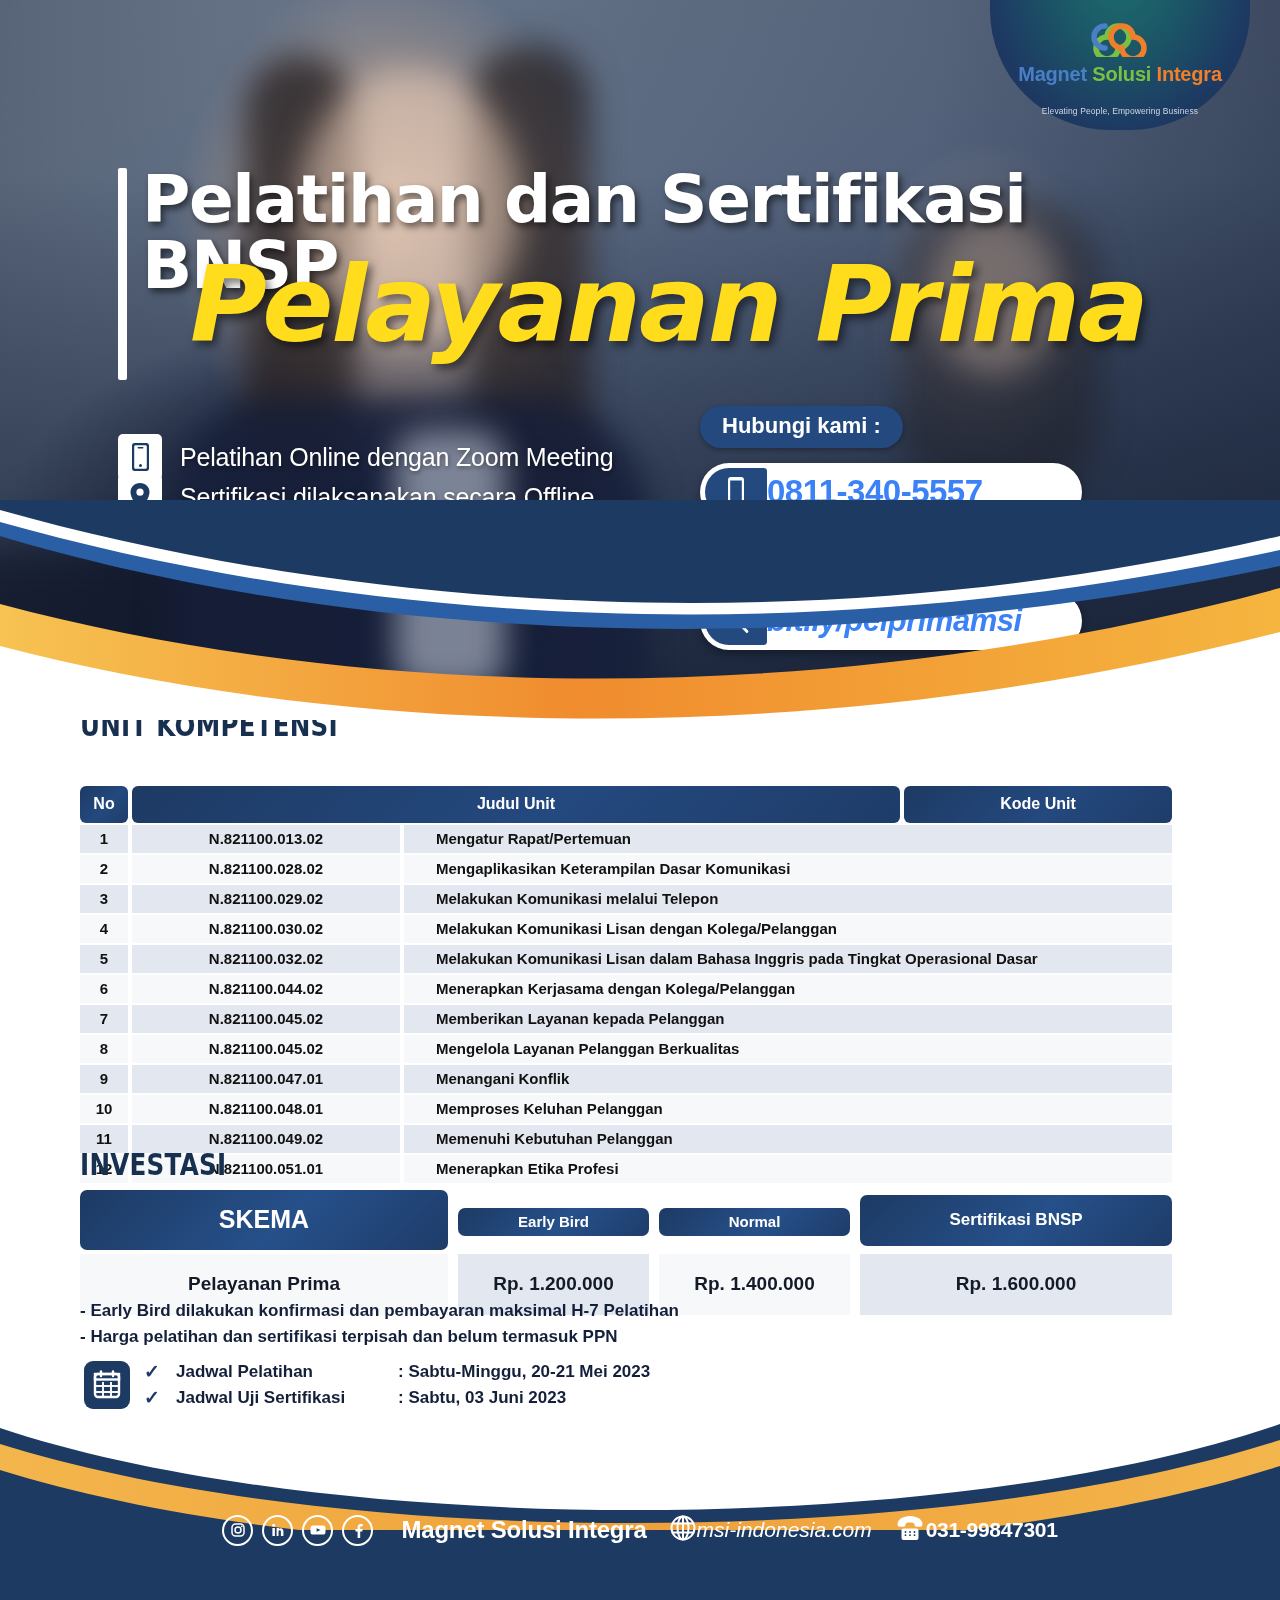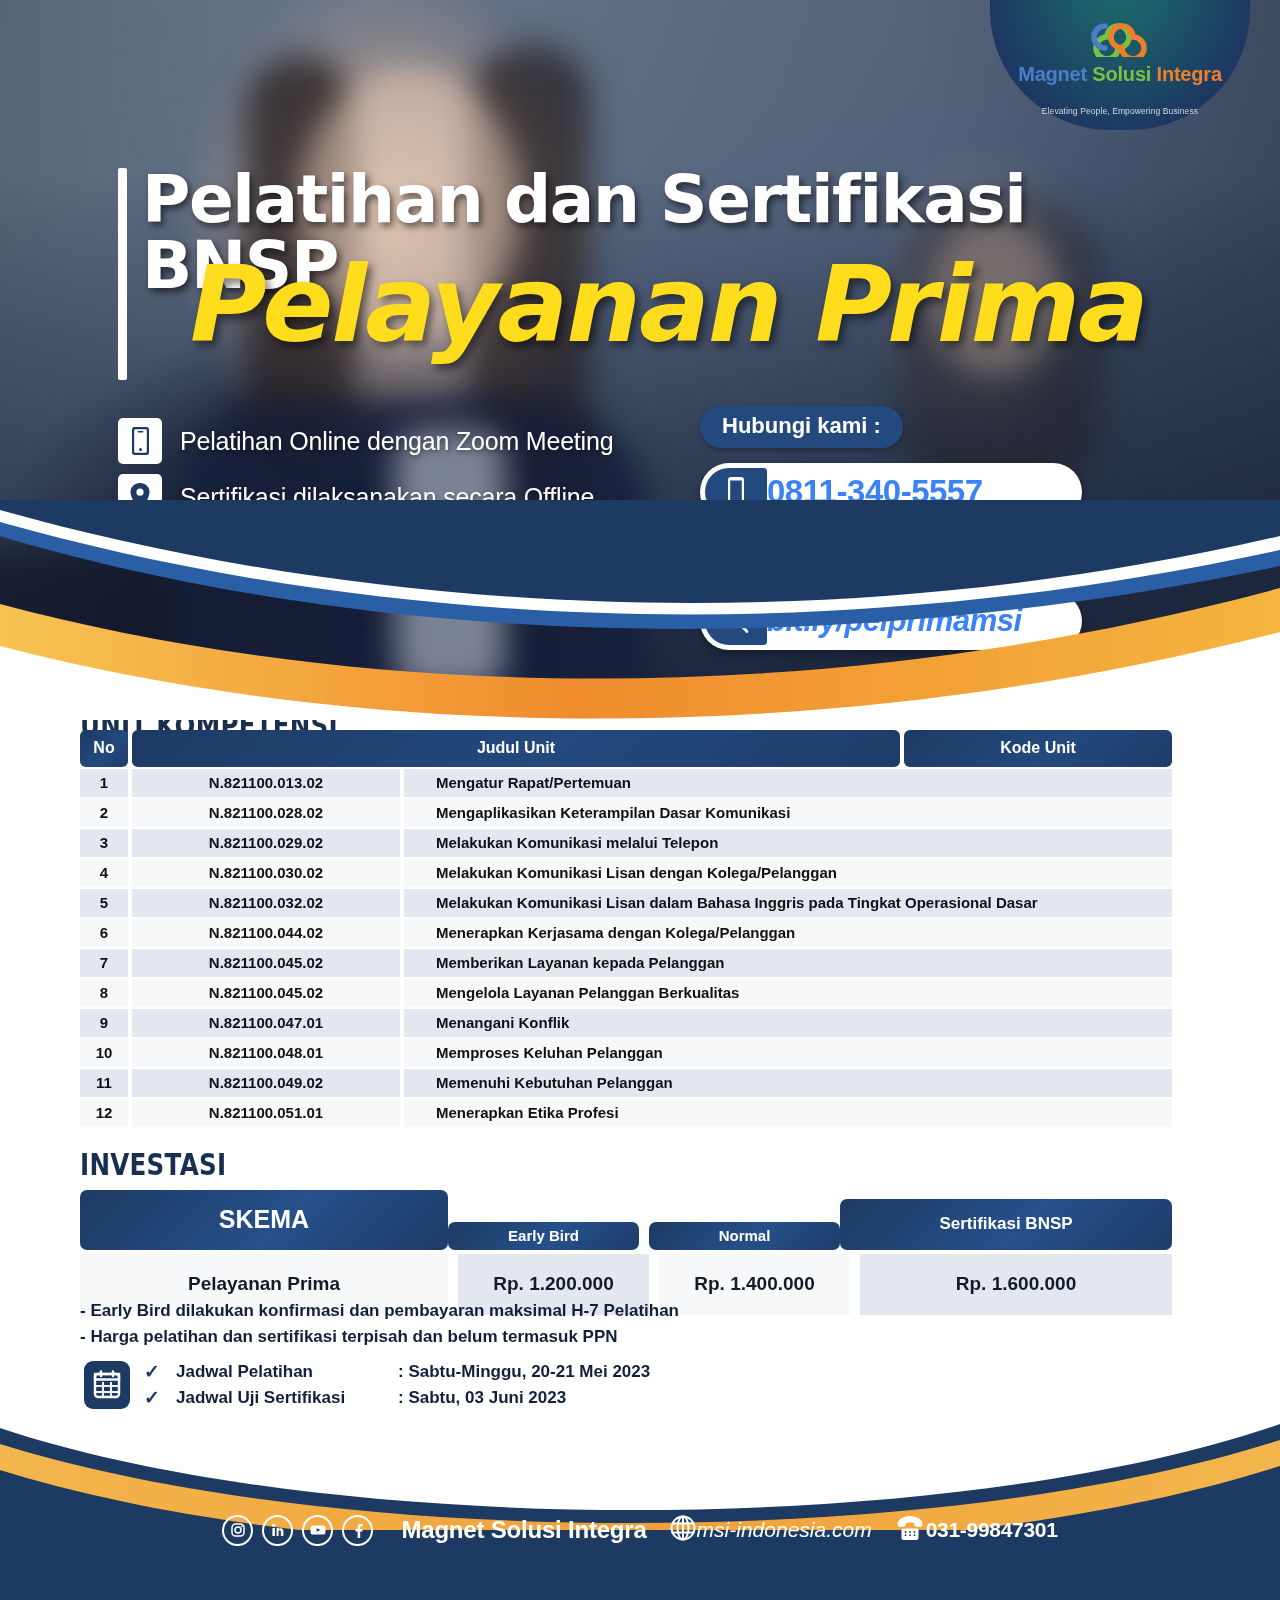--- a/index.html
+++ b/index.html
@@ -60,21 +60,21 @@
   .title2{
     position:absolute; left:190px; top:248px; width:1030px;
     font-size:105px; font-weight:bold; color:#ffdd1c; font-style:italic;
     letter-spacing:-2px; line-height:1.1;
     text-shadow:4px 5px 8px rgba(0,0,0,0.5);
     font-family:"DejaVu Sans", sans-serif;
   }
 
   
   .feat{ position:absolute; display:flex; align-items:center; gap:18px; }
-  .feat-1{ left:118px; top:418px; }
+  .feat-1{ left:118px; top:434px; }
   .feat-2{ left:118px; top:474px; }
   .feat-ico{
     width:44px; height:46px; background:#ffffff; border-radius:5px;
     display:flex; align-items:center; justify-content:center;
   }
   .feat-txt{ font-size:25px; color:#ffffff; letter-spacing:-0.2px; text-shadow:1px 2px 4px rgba(0,0,0,0.4); white-space:nowrap; }
 
   
   .pill-label{
     position:absolute; background:#23497e; color:#fff; font-weight:bold;
@@ -106,41 +106,41 @@
   
   .section-h{
     position:absolute; font-size:30px; font-weight:bold; color:#17304f;
     letter-spacing:0.3px; font-family:"DejaVu Sans", sans-serif;
     transform:scaleX(0.82); transform-origin:left center;
   }
   .h-unit{ left:80px; top:708px; }
   .h-inv{ left:80px; top:1147px; }
 
   
-  .ctable{ position:absolute; left:80px; top:730px; width:1092px; }
+  .ctable{ position:absolute; left:80px; top:786px; width:1092px; }
   .ct-head{ display:flex; gap:4px; }
   .cth{
     background:linear-gradient(135deg,#1d3a63 0%, #24497f 55%, #1e3c69 100%);
     color:#fff; font-weight:bold; font-size:16px; text-align:center;
     padding:9px 0 10px 0; border-radius:6px;
   }
   .cth-no{ width:48px; }
   .cth-kode{ width:268px; }
   .cth-judul{ flex:1; }
   .ct-row{ display:flex; gap:4px; margin-top:2px; }
   .ctd{ font-size:15px; color:#111; padding:5px 0 6px 0; }
   .ctd-no{ width:48px; text-align:center; font-weight:bold; }
   .ctd-kode{ width:268px; text-align:center; font-weight:bold; }
   .ctd-judul{ flex:1; padding-left:32px; font-weight:bold; }
   .ct-row.odd .ctd{ background:#e3e8f0; }
   .ct-row.even .ctd{ background:#f7f8fa; }
 
   
   .inv{ position:absolute; left:80px; top:1190px; width:1092px; }
-  .inv-row{ display:flex; align-items:flex-end; }
+  .inv-row{ display:flex; gap:10px; align-items:center; }
   .inv-skema{ width:368px; }
   .inv-pelatihan{ width:392px; }
   .inv-sert{ flex:1; }
   .ihead{
     background:linear-gradient(135deg,#1d3a63 0%, #26508a 55%, #1e3c69 100%);
     color:#fff; font-weight:bold; text-align:center; border-radius:7px;
   }
   .ihead-skema{ font-size:25px; padding:15px 0 16px 0; }
   .ihead-top{ font-size:15px; padding:4px 0 5px 0; }
   .ihead-sert{ font-size:17px; padding:15px 0 16px 0; }

